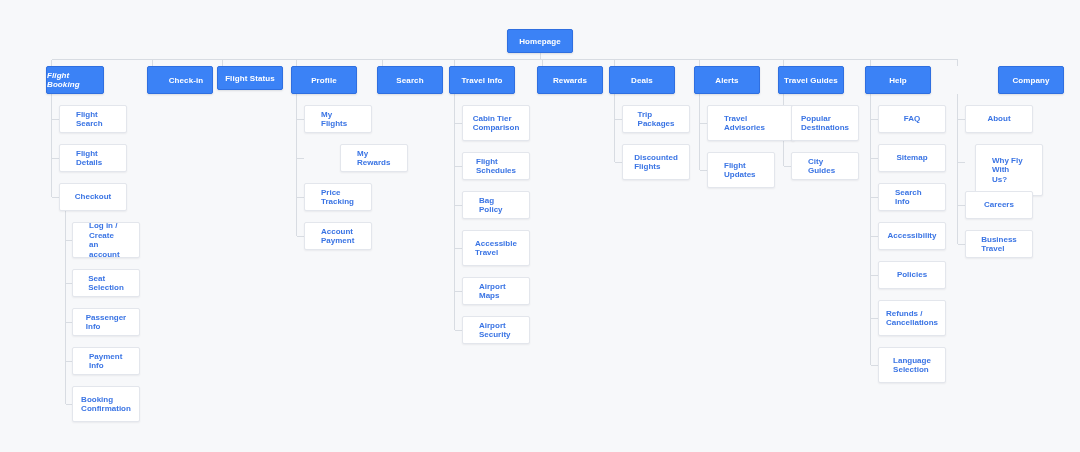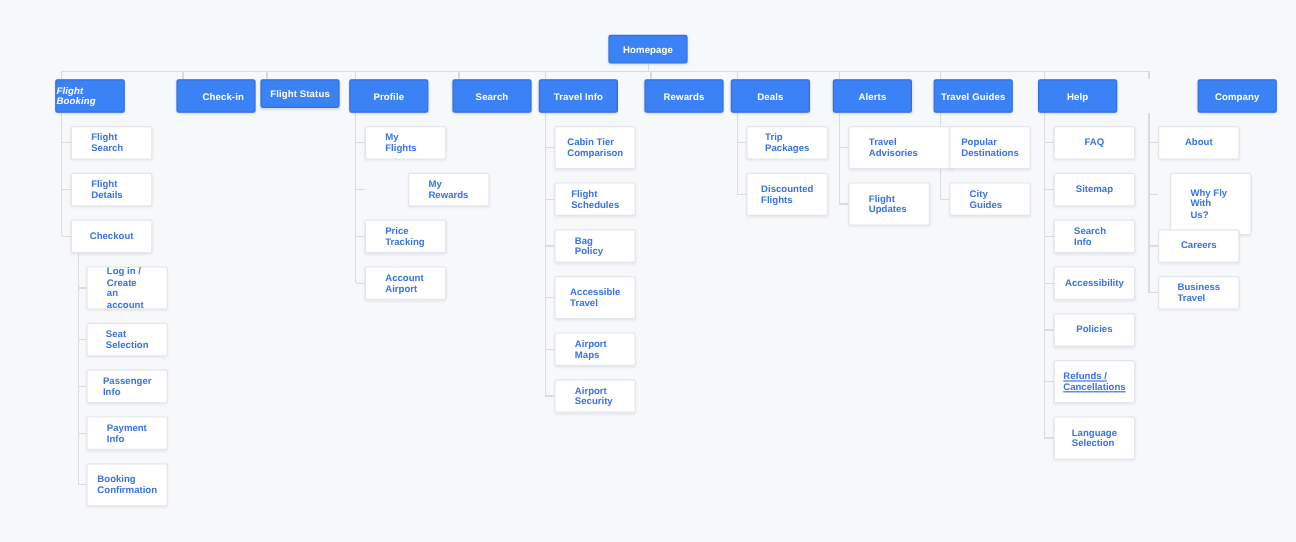--- a/index.html
+++ b/index.html
@@ -43,21 +43,21 @@
       <div class="node leaf" style="left: 72px; top: 269px; width: 68px; height: 28px;">Seat Selection</div>
       <div class="node leaf" style="left: 72px; top: 308px; width: 68px; height: 28px;">Passenger Info</div>
       <div class="node leaf" style="left: 72px; top: 347px; width: 68px; height: 28px;">Payment Info</div>
       <div class="node leaf" style="left: 72px; top: 386px; width: 68px; height: 36px;">Booking Confirmation</div>
       <div class="node branch" style="left: 147px; top: 66px; width: 66px; height: 28px; padding-left: 12px;">Check-in</div>
       <div class="node branch" style="left: 217px; top: 66px; width: 66px; height: 24px;">Flight Status</div>
       <div class="node branch" style="left: 291px; top: 66px; width: 66px; height: 28px;">Profile</div>
       <div class="node leaf" style="left: 304px; top: 105px; width: 68px; height: 28px;">My Flights</div>
       <div class="node leaf" style="left: 304px; top: 144px; width: 68px; height: 28px; margin-left: 36px;">My Rewards</div>
       <div class="node leaf" style="left: 304px; top: 183px; width: 68px; height: 28px;">Price Tracking</div>
-      <div class="node leaf" style="left: 304px; top: 222px; width: 68px; height: 28px;">Account Airport</div>
+      <div class="node leaf" style="left: 304px; top: 222px; width: 68px; height: 28px;">Account Payment</div>
       <div class="node branch" style="left: 377px; top: 66px; width: 66px; height: 28px;">Search</div>
       <div class="node branch" style="left: 449px; top: 66px; width: 66px; height: 28px;">Travel Info</div>
       <div class="node leaf" style="left: 462px; top: 105px; width: 68px; height: 36px;">Cabin Tier Comparison</div>
       <div class="node leaf" style="left: 462px; top: 152px; width: 68px; height: 28px;">Flight Schedules</div>
       <div class="node leaf" style="left: 462px; top: 191px; width: 68px; height: 28px;">Bag Policy</div>
       <div class="node leaf" style="left: 462px; top: 230px; width: 68px; height: 36px;">Accessible Travel</div>
       <div class="node leaf" style="left: 462px; top: 277px; width: 68px; height: 28px;">Airport Maps</div>
       <div class="node leaf" style="left: 462px; top: 316px; width: 68px; height: 28px;">Airport Security</div>
       <div class="node branch" style="left: 537px; top: 66px; width: 66px; height: 28px;">Rewards</div>
       <div class="node branch" style="left: 609px; top: 66px; width: 66px; height: 28px;">Deals</div>
@@ -68,21 +68,21 @@
       <div class="node leaf" style="left: 707px; top: 152px; width: 68px; height: 36px;">Flight Updates</div>
       <div class="node branch" style="left: 778px; top: 66px; width: 66px; height: 28px;">Travel Guides</div>
       <div class="node leaf" style="left: 791px; top: 105px; width: 68px; height: 36px;">Popular Destinations</div>
       <div class="node leaf" style="left: 791px; top: 152px; width: 68px; height: 28px;">City Guides</div>
       <div class="node branch" style="left: 865px; top: 66px; width: 66px; height: 28px;">Help</div>
       <div class="node leaf" style="left: 878px; top: 105px; width: 68px; height: 28px;">FAQ</div>
       <div class="node leaf" style="left: 878px; top: 144px; width: 68px; height: 28px;">Sitemap</div>
       <div class="node leaf" style="left: 878px; top: 183px; width: 68px; height: 28px;">Search Info</div>
       <div class="node leaf" style="left: 878px; top: 222px; width: 68px; height: 28px;">Accessibility</div>
       <div class="node leaf" style="left: 878px; top: 261px; width: 68px; height: 28px;">Policies</div>
-      <div class="node leaf" style="left: 878px; top: 300px; width: 68px; height: 36px; text-decoration: underline;">Refunds / Cancellations</div>
+      <div class="node leaf" style="left: 878px; top: 300px; width: 68px; height: 36px;">Refunds / Cancellations</div>
       <div class="node leaf" style="left: 878px; top: 347px; width: 68px; height: 36px;">Language Selection</div>
       <div class="node branch" style="left: 952px; top: 66px; width: 66px; height: 28px; margin-left: 46px;">Company</div>
       <div class="node leaf" style="left: 965px; top: 105px; width: 68px; height: 28px;">About</div>
       <div class="node leaf" style="left: 975px; top: 144px; width: 68px; height: 52px;">Why Fly With Us?</div>
       <div class="node leaf" style="left: 965px; top: 191px; width: 68px; height: 28px;">Careers</div>
       <div class="node leaf" style="left: 965px; top: 230px; width: 68px; height: 28px;">Business Travel</div>
     </div>
 </div>
 
 </body></html>

